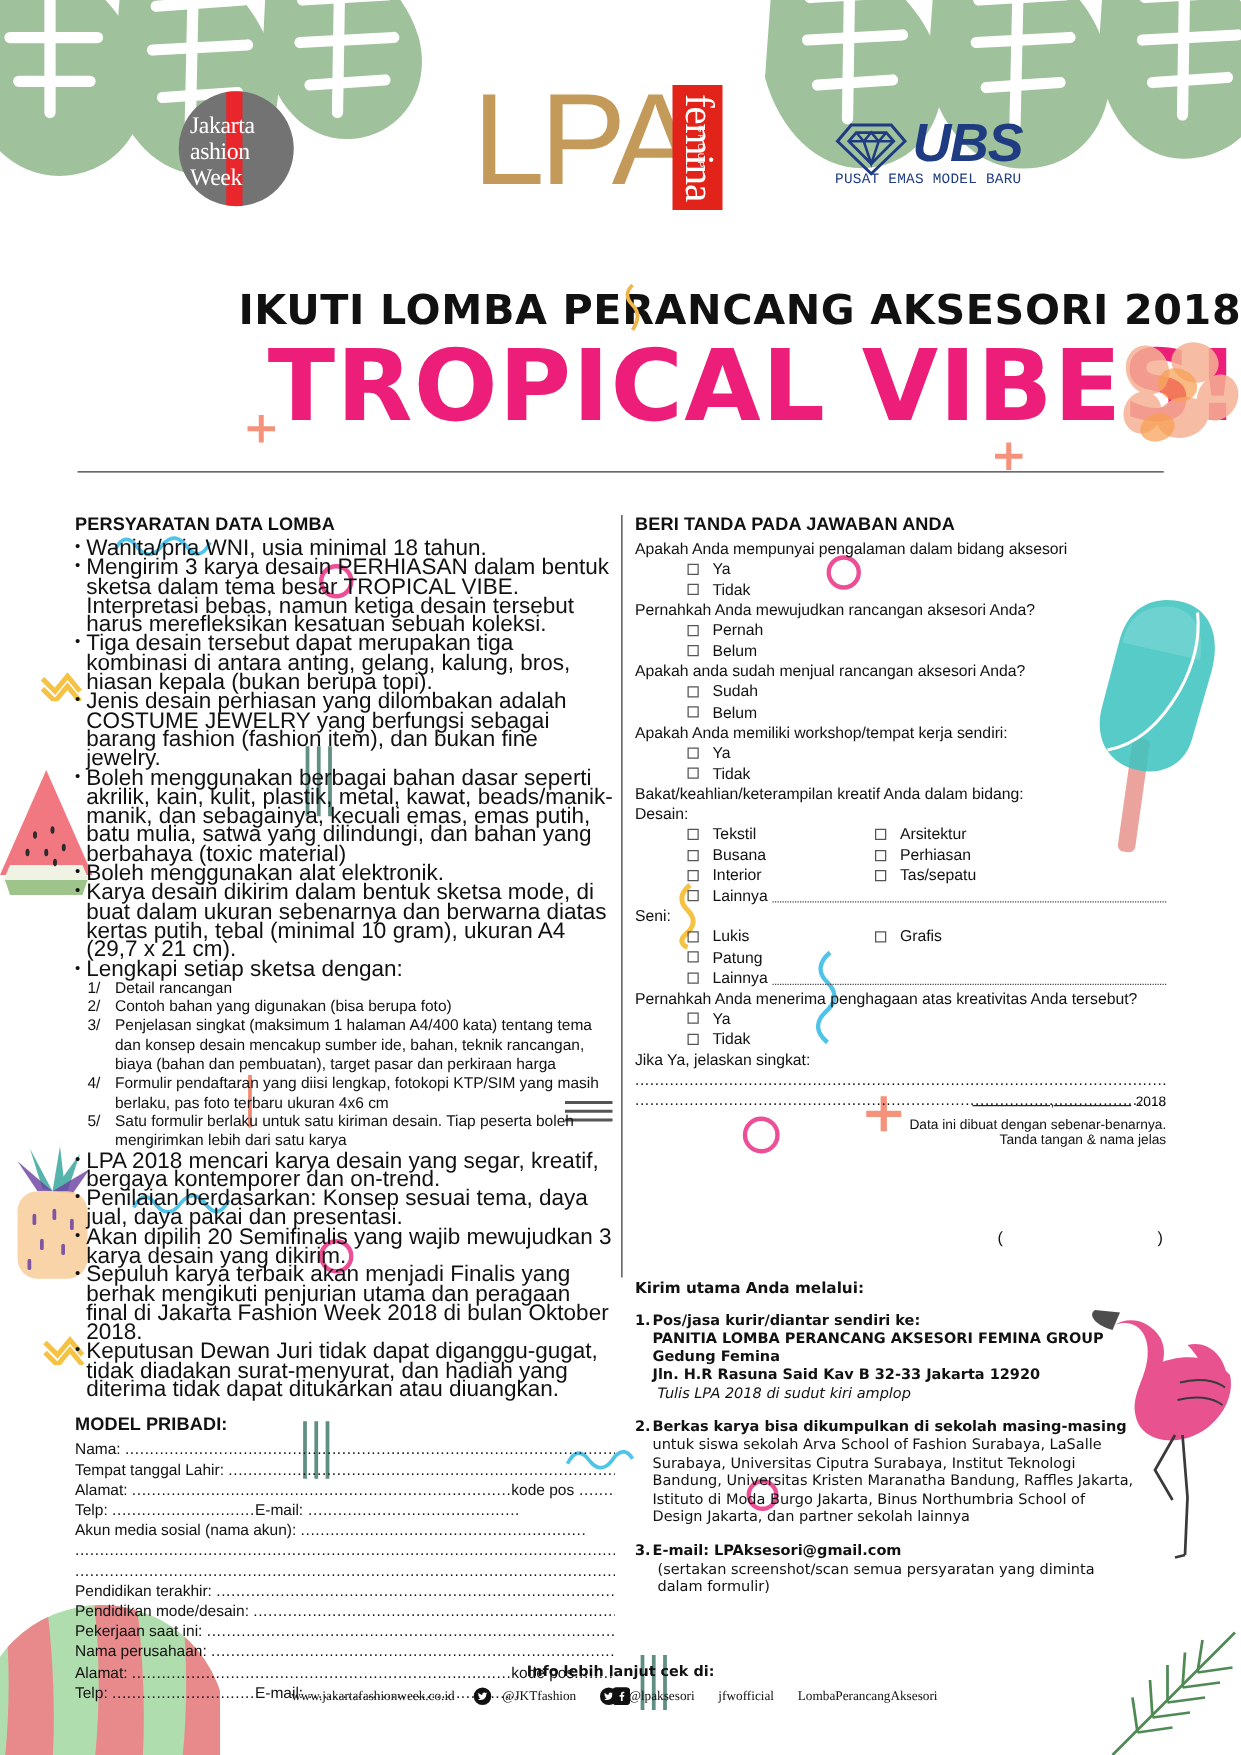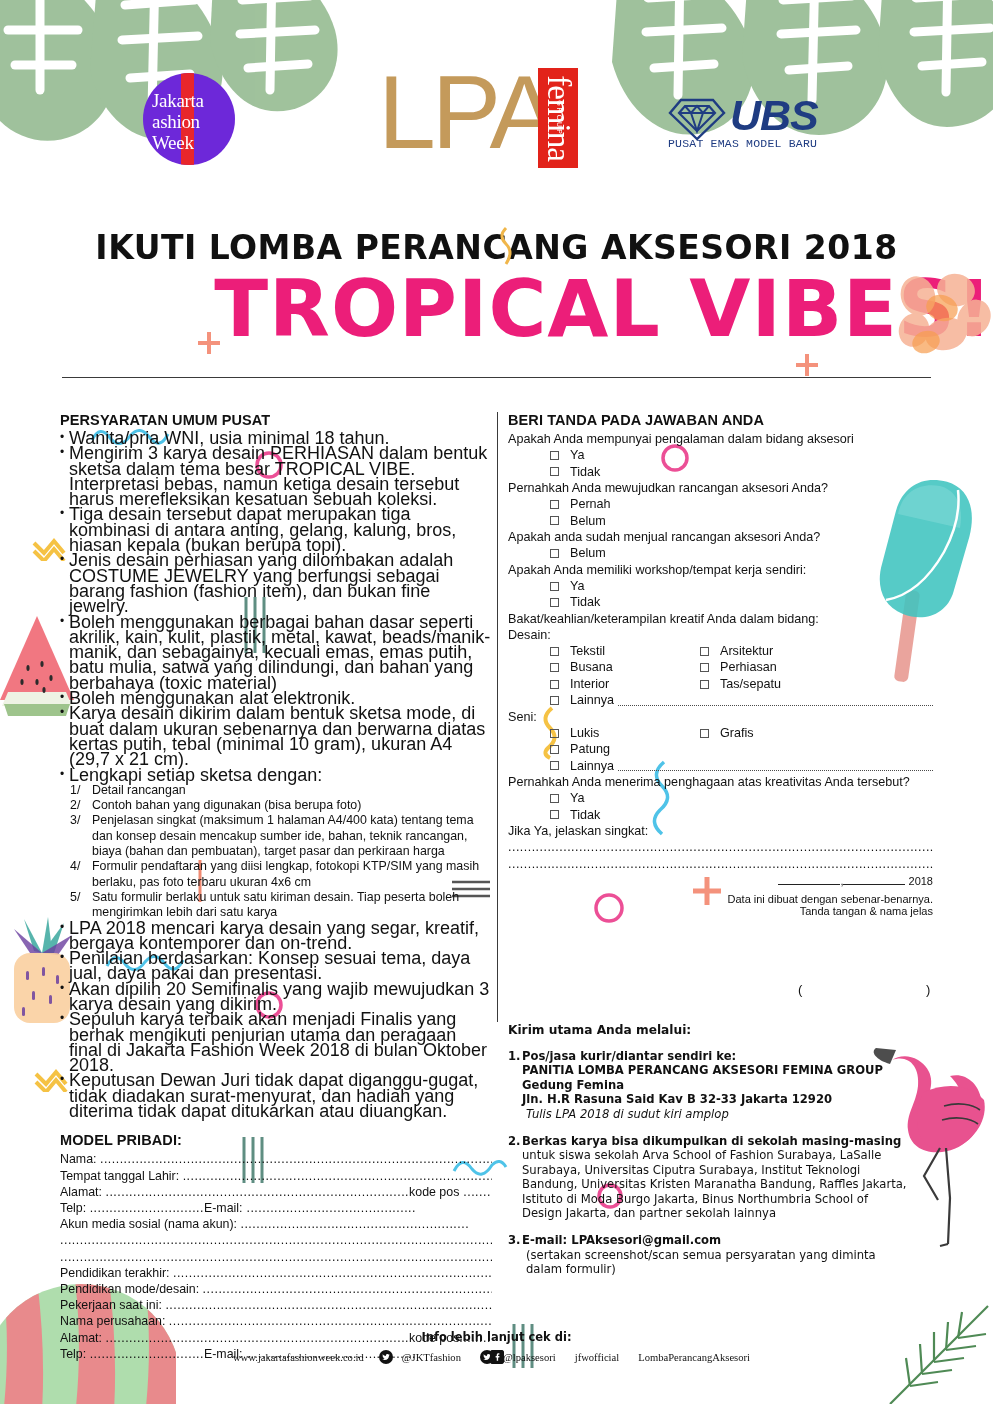--- a/index.html
+++ b/index.html
@@ -15,21 +15,21 @@
   
   .deco { position: absolute; pointer-events: none; }
 
   
   .sq { position: absolute; }
 
   
   .jfw-logo {
     position: absolute; left: 143px; top: 73px;
     width: 92px; height: 92px; border-radius: 50%;
-    background: #6d28d9; overflow: hidden;
+    background: #737373; overflow: hidden;
   }
   .jfw-bar { position: absolute; left: 38px; top: 0; width: 13px; height: 92px; background: #e8262b; }
   .jfw-txt {
     position: absolute; left: 0; top: 0; width: 92px; height: 92px;
     font-family: "Liberation Serif", serif; color: #fff;
     font-size: 19px; line-height: 21px; letter-spacing: -.3px;
     padding: 17px 0 0 9px;
   }
   .jfw-txt b { font-weight: 400; display: block; }
 
@@ -66,21 +66,21 @@
   }
   .ubs-sub {
     font-family: Liberation Mono, monospace;
     font-size: 11.5px; color: #1f3c82; letter-spacing: .2px;
     margin-top: 2px; white-space: nowrap;
   }
 
   
   .title1 {
     position: absolute; left: 0; right: 0; top: 228px;
-    text-align: center;
+    text-align: right;
     font-family: "DejaVu Sans", sans-serif;
     font-weight: bold; font-size: 33px; letter-spacing: .5px;
     color: #111; white-space: nowrap;
   }
   .title2 {
     position: absolute; left: 0; right: 0; top: 268px;
     text-align: right;
     font-family: "DejaVu Sans", sans-serif;
     font-weight: bold; font-size: 79px; line-height: 82px;
     letter-spacing: 1px; color: #ec1e79; white-space: nowrap; padding-left: 38px;
@@ -394,21 +394,21 @@
 
   <svg class="fern deco" viewBox="0 0 115 110">
     <g stroke="#4f8a55" stroke-width="2.2" fill="none">
       <path d="M10 104 L108 6"></path>
       <path d="M30 86 L26 58 M42 74 L40 44 M54 62 L54 32 M66 50 L68 22 M78 38 L82 12"></path>
       <path d="M30 86 L58 82 M42 74 L72 70 M54 62 L84 58 M66 50 L96 46 M78 38 L106 34"></path>
     </g>
   </svg>
 
   <div class="colL">
-    <h2 class="sec">PERSYARATAN UMUM PUSAT</h2>
+    <h2 class="sec">PERSYARATAN DATA LOMBA</h2>
     <ul class="bul">
       <li>Wanita/pria WNI, usia minimal 18 tahun.</li>
       <li>Mengirim 3 karya desain PERHIASAN dalam bentuk sketsa dalam tema besar TROPICAL VIBE. Interpretasi bebas, namun ketiga desain tersebut harus merefleksikan kesatuan sebuah koleksi.</li>
       <li>Tiga desain tersebut dapat merupakan tiga kombinasi di antara anting, gelang, kalung, bros, hiasan kepala (bukan berupa topi).</li>
       <li>Jenis desain perhiasan yang dilombakan adalah COSTUME JEWELRY yang berfungsi sebagai barang fashion (fashion item), dan bukan fine jewelry.</li>
       <li>Boleh menggunakan berbagai bahan dasar seperti akrilik, kain, kulit, plastik, metal, kawat, beads/manik-manik, dan sebagainya, kecuali emas, emas putih, batu mulia, satwa yang dilindungi, dan bahan yang berbahaya (toxic material)</li>
       <li>Boleh menggunakan alat elektronik.</li>
       <li>Karya desain dikirim dalam bentuk sketsa mode, di buat dalam ukuran sebenarnya dan berwarna diatas kertas putih, tebal (minimal 10 gram), ukuran A4 (29,7 x 21 cm).</li>
       <li>Lengkapi setiap sketsa dengan:</li>
     </ul>
@@ -467,20 +467,24 @@
           <span>Pernah</span>
         </label>
       <label class="opt">
           <span class="cb"></span>
           <span>Belum</span>
         </label>
     </div>
 
     <div class="q">Apakah anda sudah menjual rancangan aksesori Anda?</div>
     <div class="opts">
+      <label class="opt">
+          <span class="cb"></span>
+          <span>Sudah</span>
+        </label>
       <label class="opt">
           <span class="cb"></span>
           <span>Belum</span>
         </label>
     </div>
 
     <div class="q">Apakah Anda memiliki workshop/tempat kerja sendiri:</div>
     <div class="opts">
       <label class="opt">
           <span class="cb"></span>

